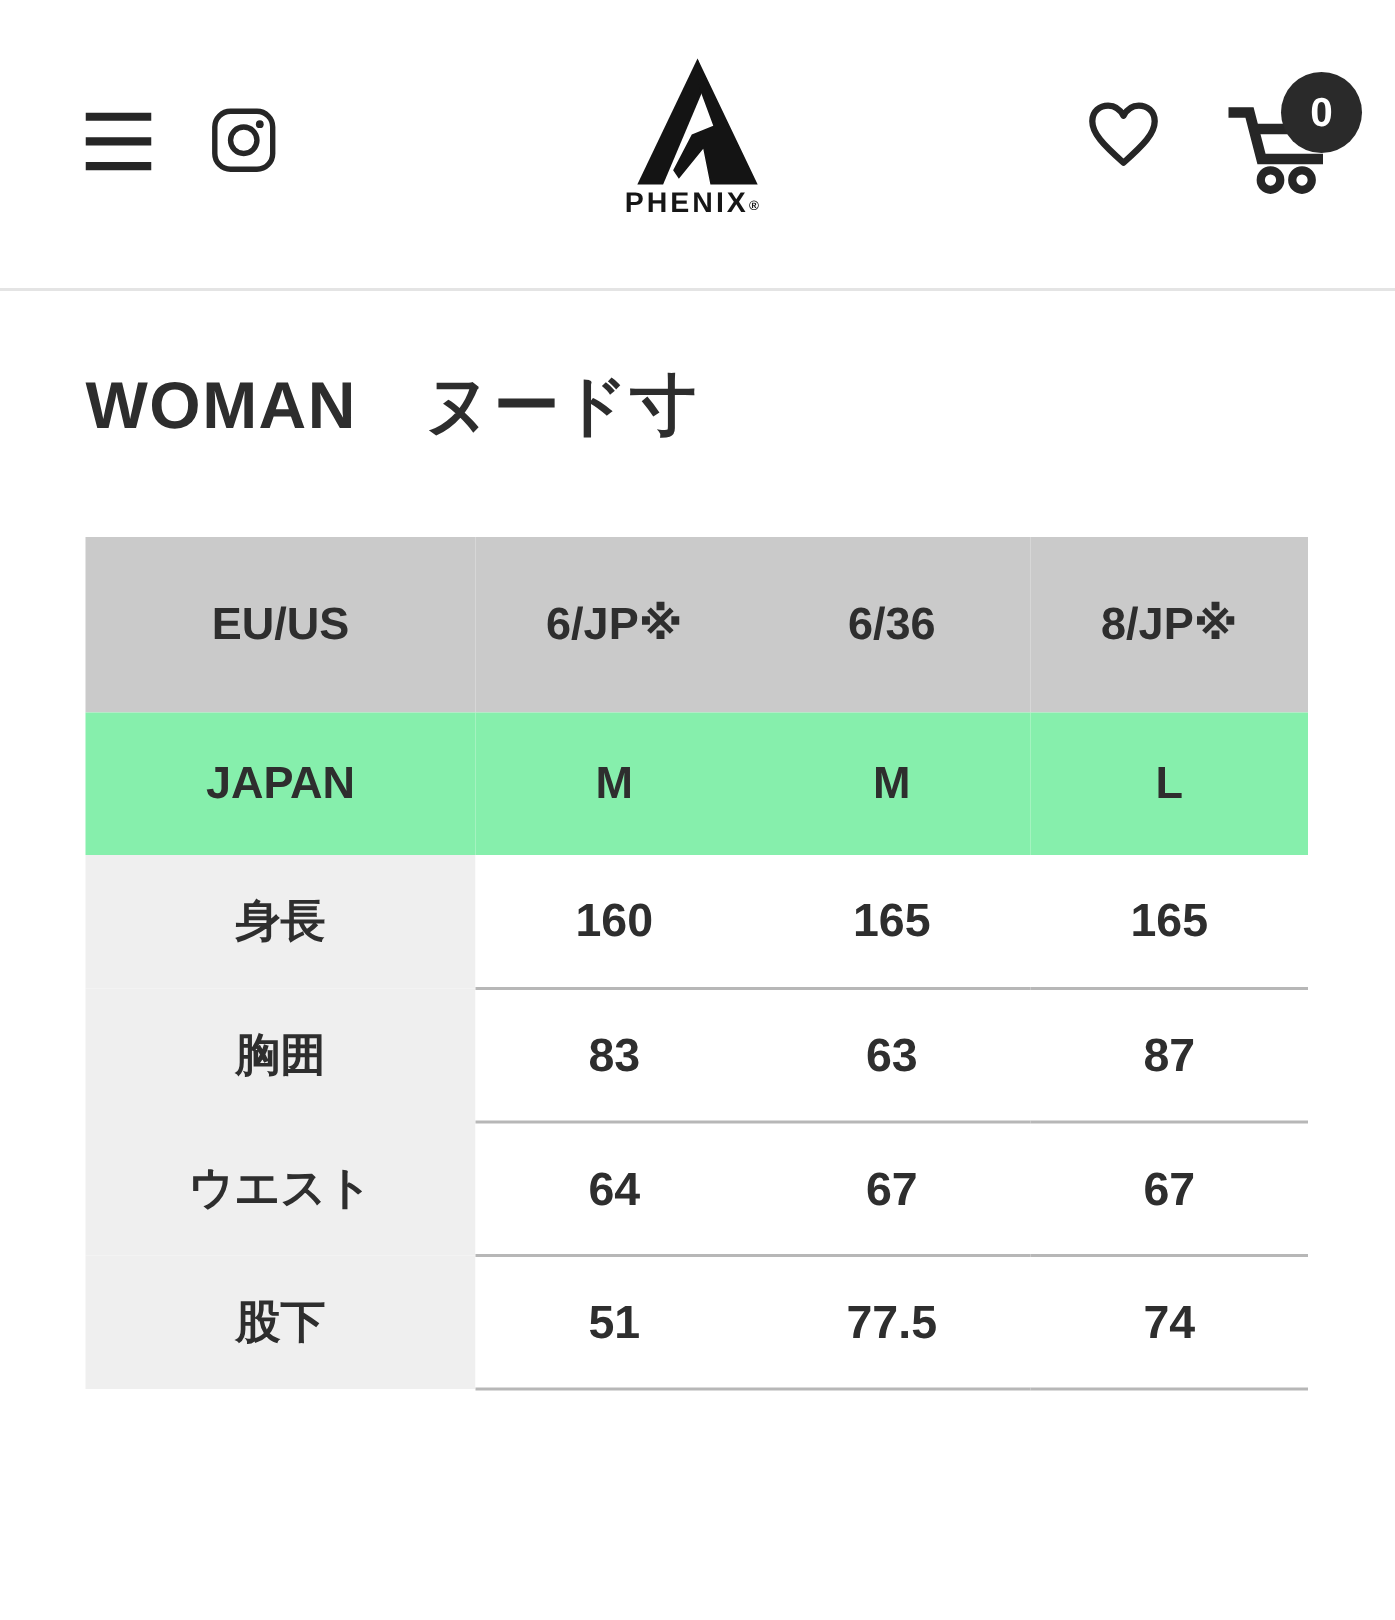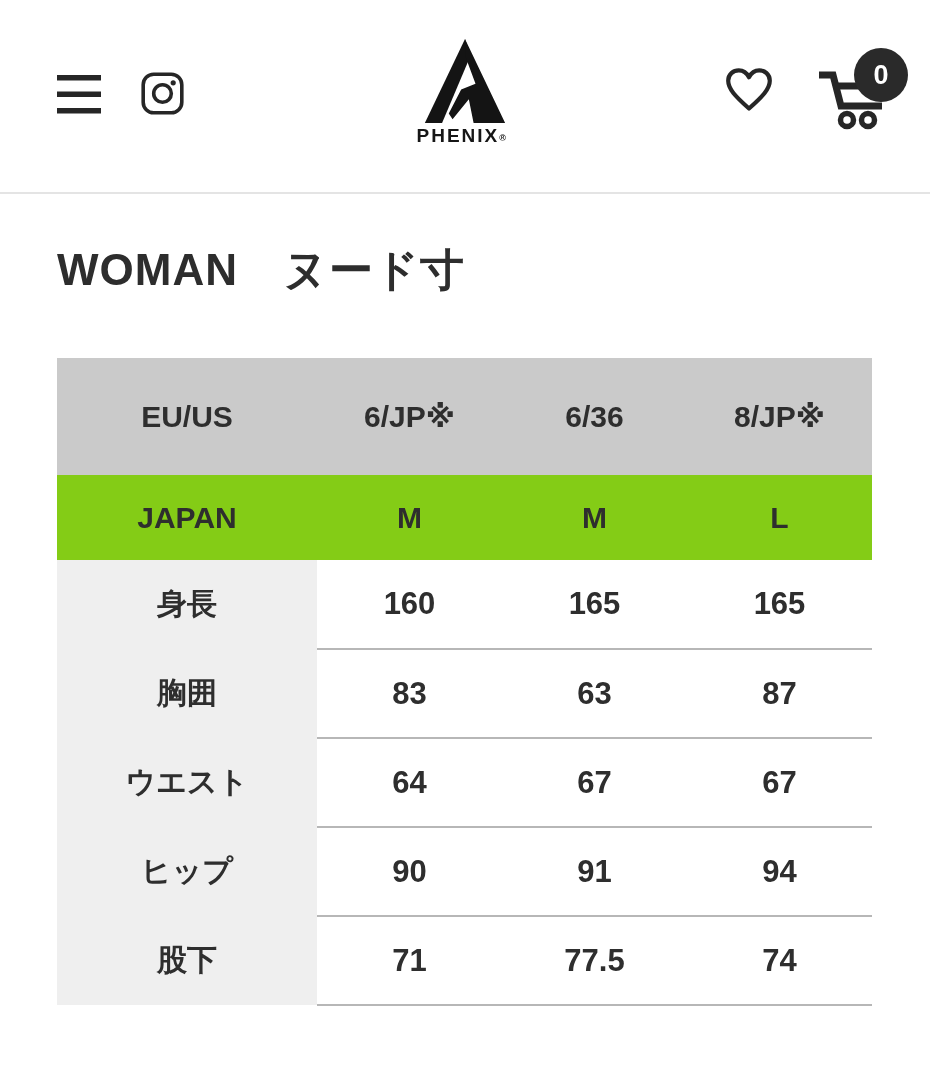--- a/index.html
+++ b/index.html
@@ -28,21 +28,21 @@
   
   .title { margin:47px 0 0 57px; font-size:44px; font-weight:bold;
            color:#2d2d2d; letter-spacing:1px; }
 
   
   .size-table { margin:58px 0 0 57px; width:815px; table-layout:fixed;
                 border-collapse:collapse; color:#2e2e2e; }
   .size-table th, .size-table td { font-weight:bold; text-align:center;
                 vertical-align:middle; padding:0; }
   .hdr1 th { background:#cacaca; height:117px; font-size:30px; }
-  .hdr2 th { background:#84cc16; height:85px;  font-size:30px; }
+  .hdr2 th { background:#86efac; height:95px;  font-size:30px; }
   .size-table tbody tr { height:89px; }
   td.lbl { background:#efefef; font-size:30px; }
   td.val { background:#ffffff; font-size:31px; border-bottom:2px solid #b7b7b7; }
 </style>
 </head>
 <body>
 
 <header class="topbar">
 
   <button class="iconbtn menu-btn">
@@ -135,25 +135,19 @@
       <td class="val">63</td>
       <td class="val">87</td>
     </tr>
     <tr>
       <td class="lbl">ウエスト</td>
       <td class="val">64</td>
       <td class="val">67</td>
       <td class="val">67</td>
     </tr>
     <tr>
-      <td class="lbl">ヒップ</td>
-      <td class="val">90</td>
-      <td class="val">91</td>
-      <td class="val">94</td>
-    </tr>
-    <tr>
       <td class="lbl">股下</td>
-      <td class="val">71</td>
+      <td class="val">51</td>
       <td class="val">77.5</td>
       <td class="val">74</td>
     </tr>
   </tbody>
 </table>
 
 </body></html>

